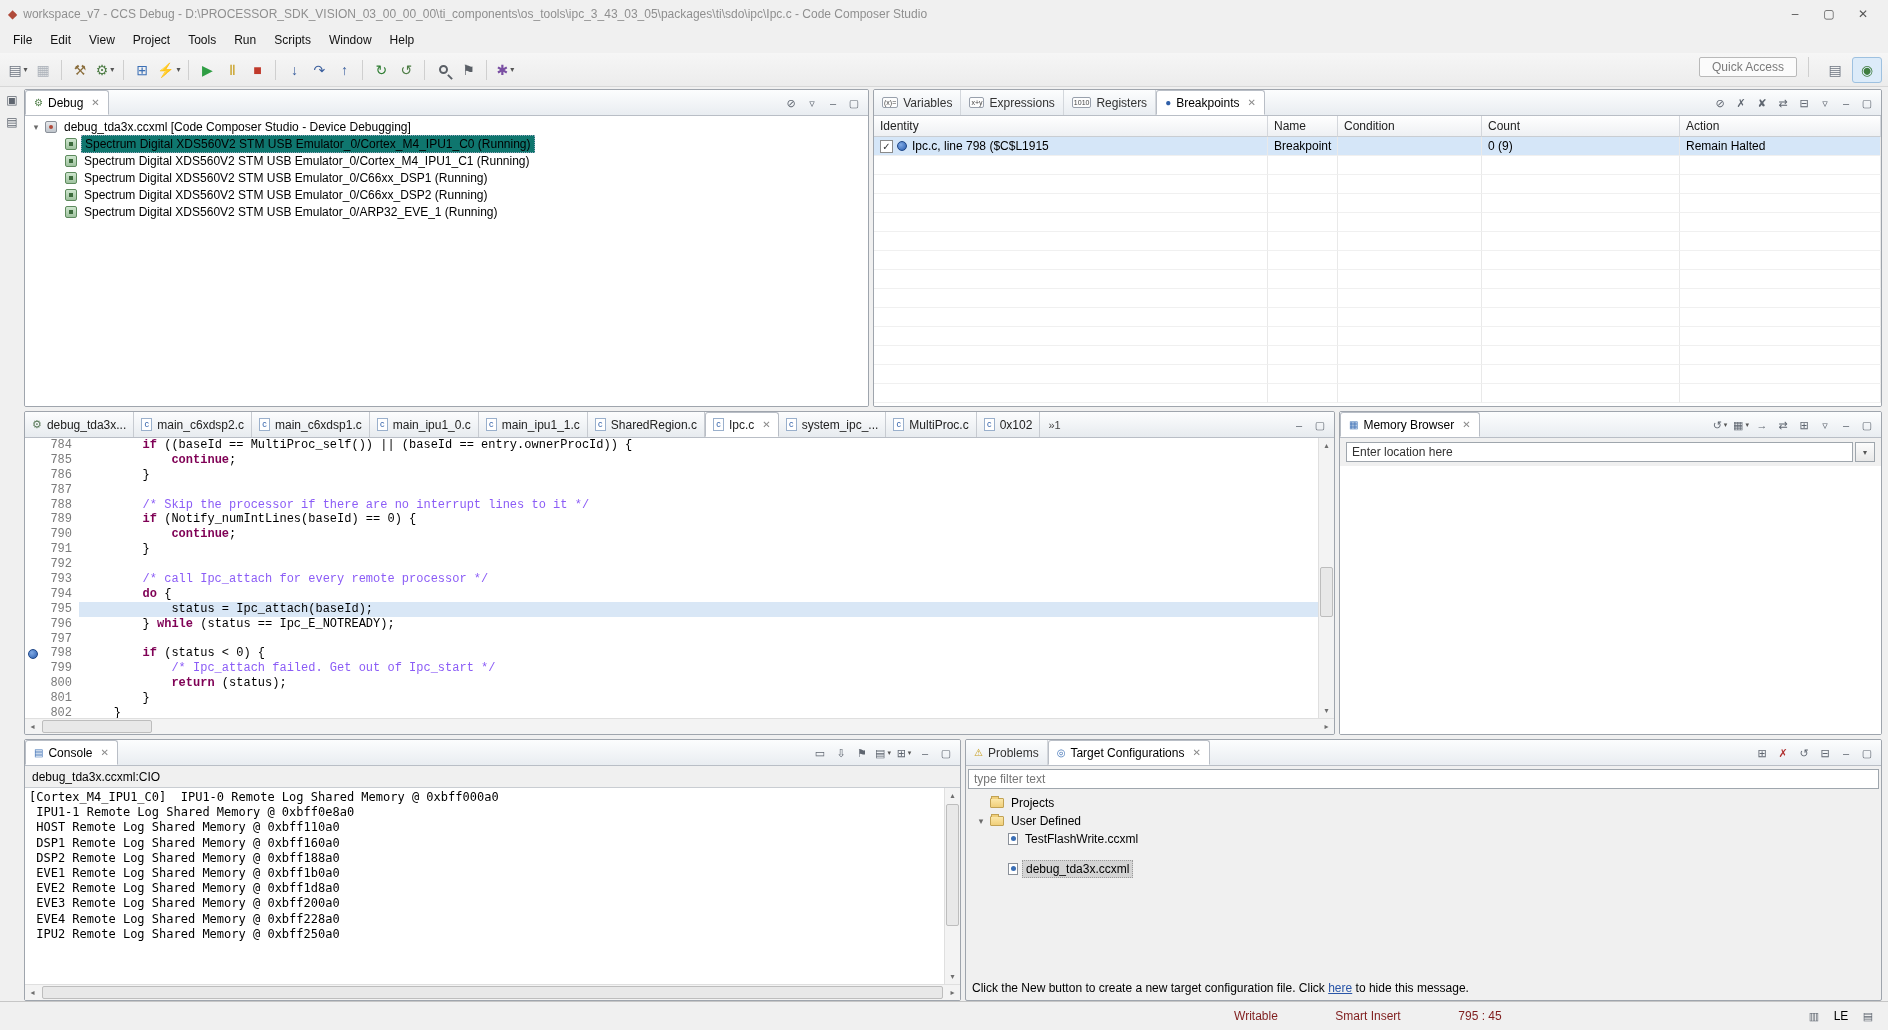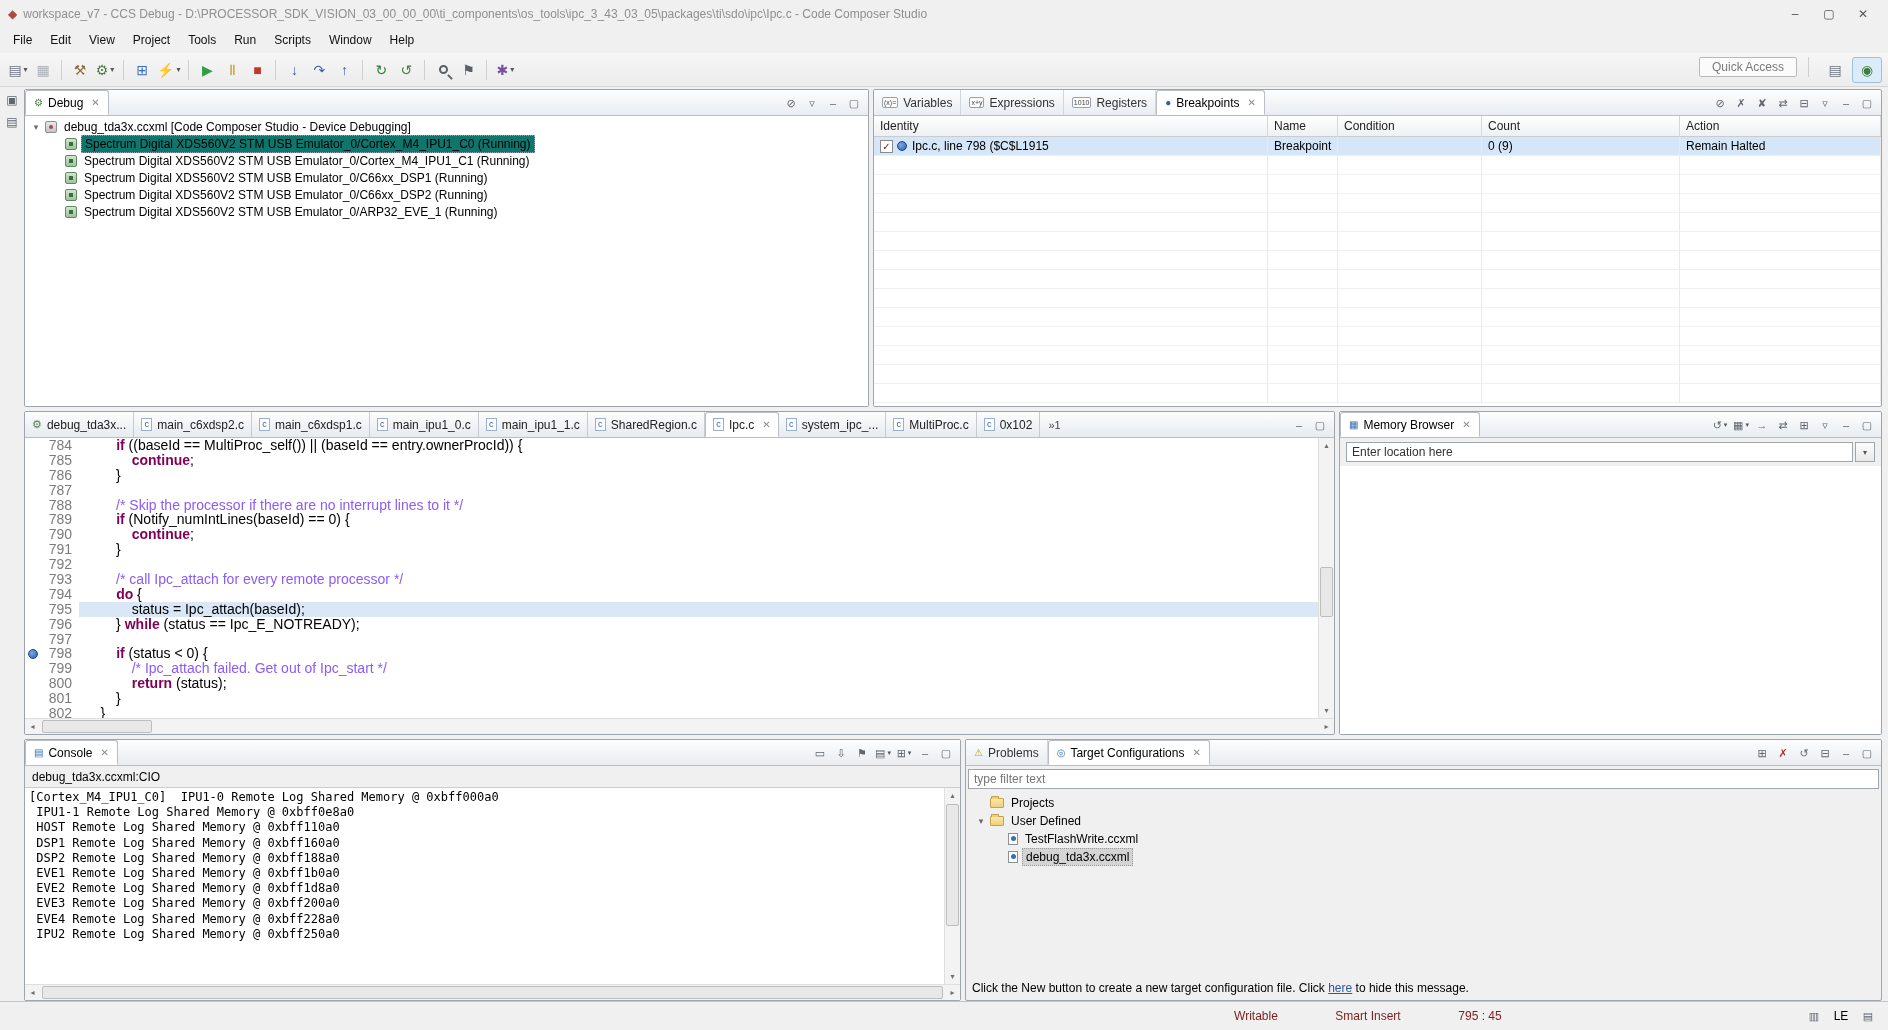--- a/index.html
+++ b/index.html
@@ -69,21 +69,21 @@
 
   
   #editor-panel { left:24px; top:411px; width:1311px; height:324px; }
   .etabbar { height:26px; flex:0 0 26px; display:flex; align-items:flex-end; background:linear-gradient(#fcfdfe,#e7ebef); border-bottom:1px solid #b9bec6; }
   .etab { height:25px; display:flex; align-items:center; gap:5px; padding:0 7px; border-right:1px solid #c7cbd1; color:#222; white-space:nowrap; }
   .etab.active { background:#fff; border:1px solid #b9bec6; border-bottom-color:#fff; border-top-left-radius:3px; border-top-right-radius:3px; }
   .cfile { width:11px; height:13px; background:#fff; border:1px solid #9ab0cc; color:#2f5fa8; font-size:9px; line-height:11px; text-align:center; flex:0 0 11px; }
   .cfgicon { font-size:11px; color:#5a7a5a; line-height:1; }
   .etab-overflow { margin-left:4px; color:#444; font-size:11px; align-self:center; padding:0 4px; }
   .editor-body { flex:1; display:flex; background:#fff; overflow:hidden; }
-  .code-scroll { flex:1; font-family:Liberation Sans, sans-serif; font-size:14px; overflow:hidden; }
+  .code-scroll { flex:1; font-family:Liberation Mono, monospace; font-size:12px; overflow:hidden; }
   .cline { display:flex; height:14.9px; line-height:14.9px; white-space:pre; }
   .cmarker { flex:0 0 16px; display:flex; align-items:center; justify-content:center; background:#fff; }
   .bpmark { width:10px; height:10px; border-radius:50%; background:radial-gradient(circle at 35% 35%, #7fa9e4, #2a5db0); border:1px solid #1d4586; }
   .cnum { flex:0 0 38px; text-align:right; padding-right:7px; color:#7b7b7b; background:#fff; }
   .ctext { flex:1; padding-left:6px; color:#000; }
   .cline.cur .ctext { background:#d9e7f6; }
   .kw { color:#7f0055; font-weight:bold; }
   .cmt { color:#8b5cf6; }
 
   .vscroll { flex:0 0 15px; background:#f3f3f3; border-left:1px solid #dfdfdf; position:relative; }
@@ -681,21 +681,21 @@
       <div class="ttree-row" style="padding-left: 10px;">
         <span class="twisty">▾</span>
         <span class="folder-icon"></span>
         <span class="tree-label">User Defined</span>
       </div>
       <div class="ttree-row" style="padding-left: 28px;">
         <span class="twisty"></span>
         <span class="ccxml-icon"></span>
         <span class="tree-label">TestFlashWrite.ccxml</span>
       </div>
-      <div class="ttree-row" style="padding-left: 28px;">
+      <div class="ttree-row" style="padding-left: 28px; margin-top: 12px;">
         <span class="twisty"></span>
         <span class="ccxml-icon"></span>
         <span class="tree-label sel" style="background: rgb(212, 212, 212); border: 1px dotted rgb(154, 154, 154);">debug_tda3x.ccxml</span>
       </div>
       <div class="tmsg">
       <span>Click the New button to create a new target configuration file. Click </span><span class="tlink">here</span><span> to hide this message.</span>
     </div>
   </div>
 </div>
 

